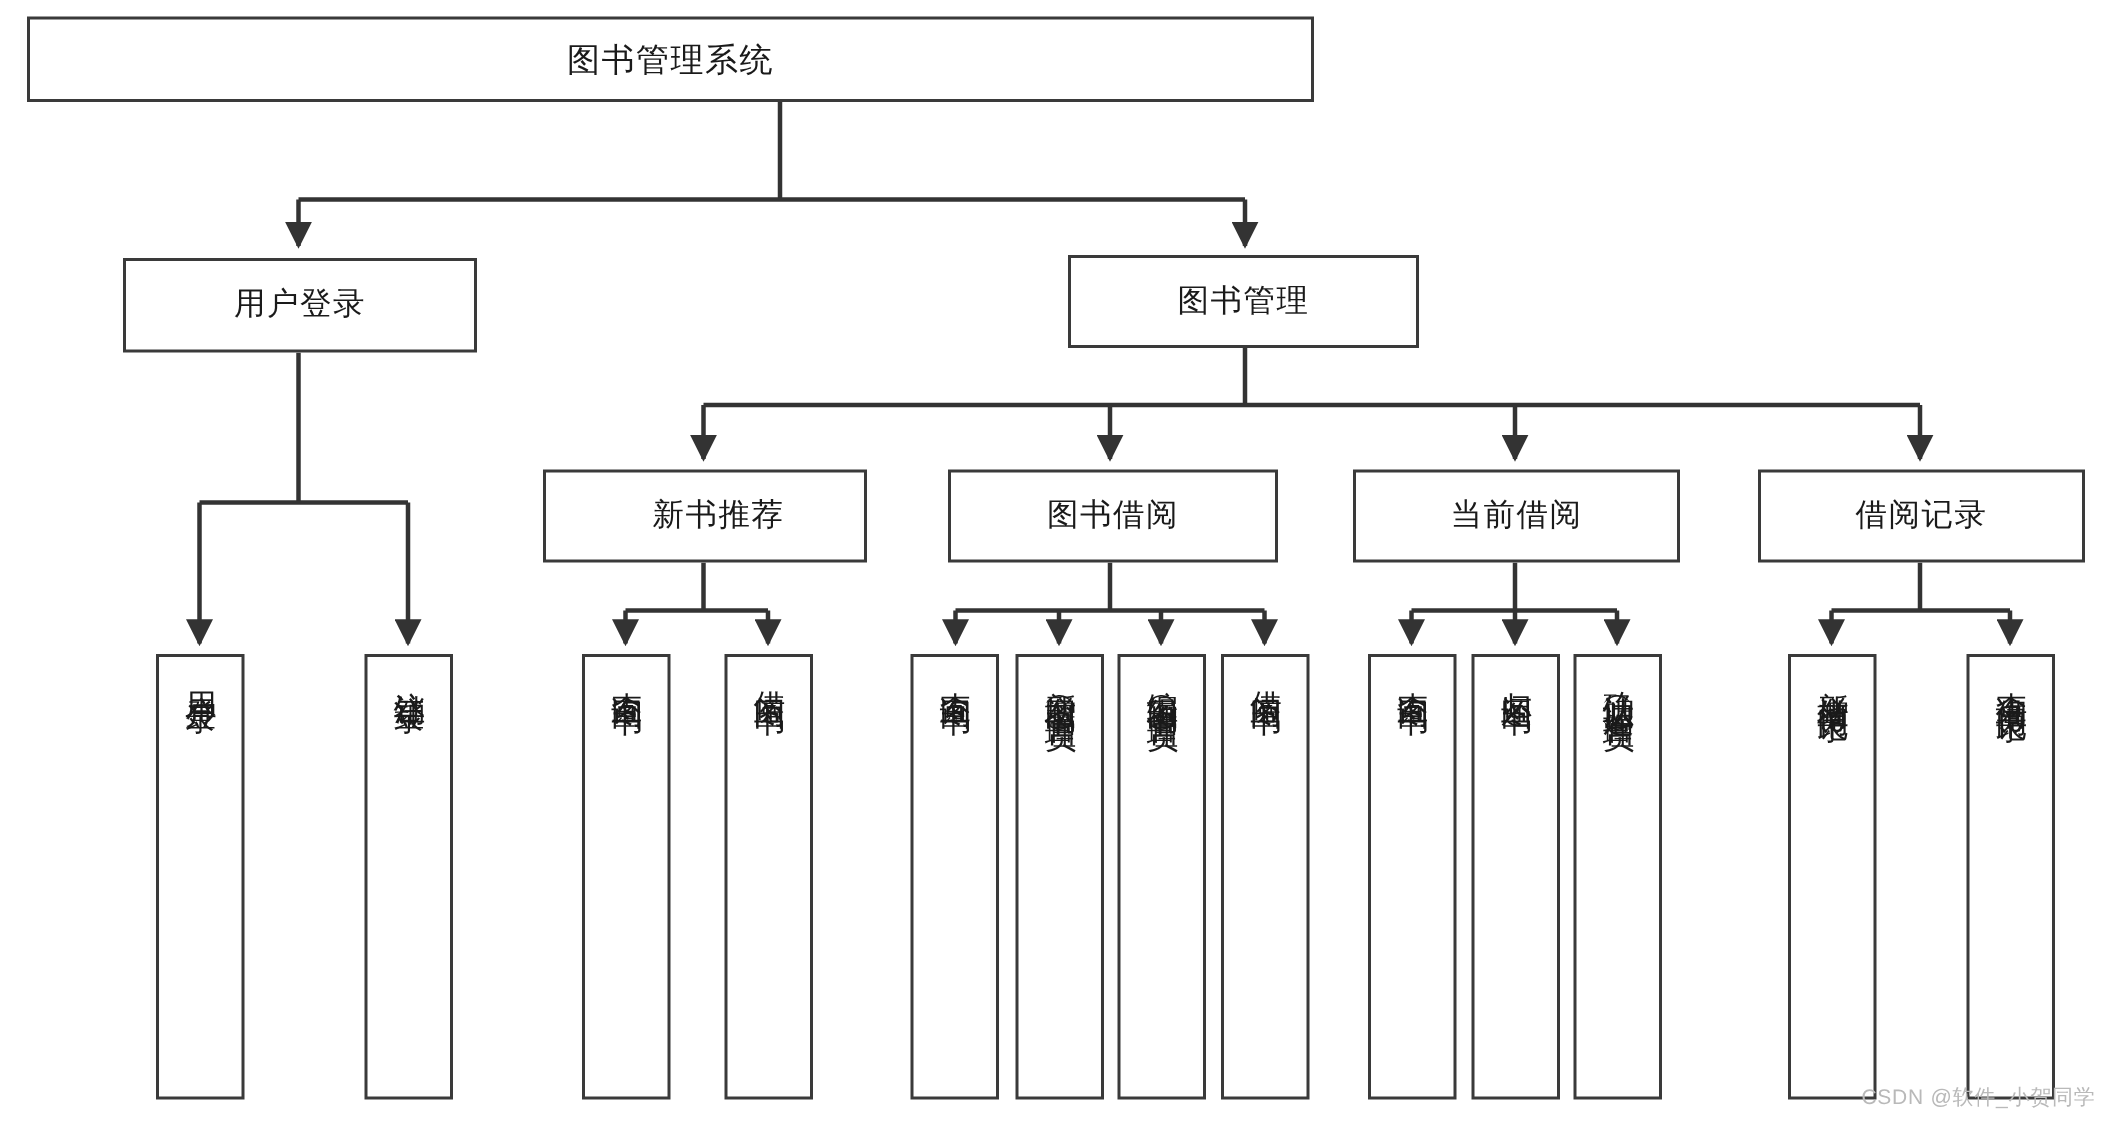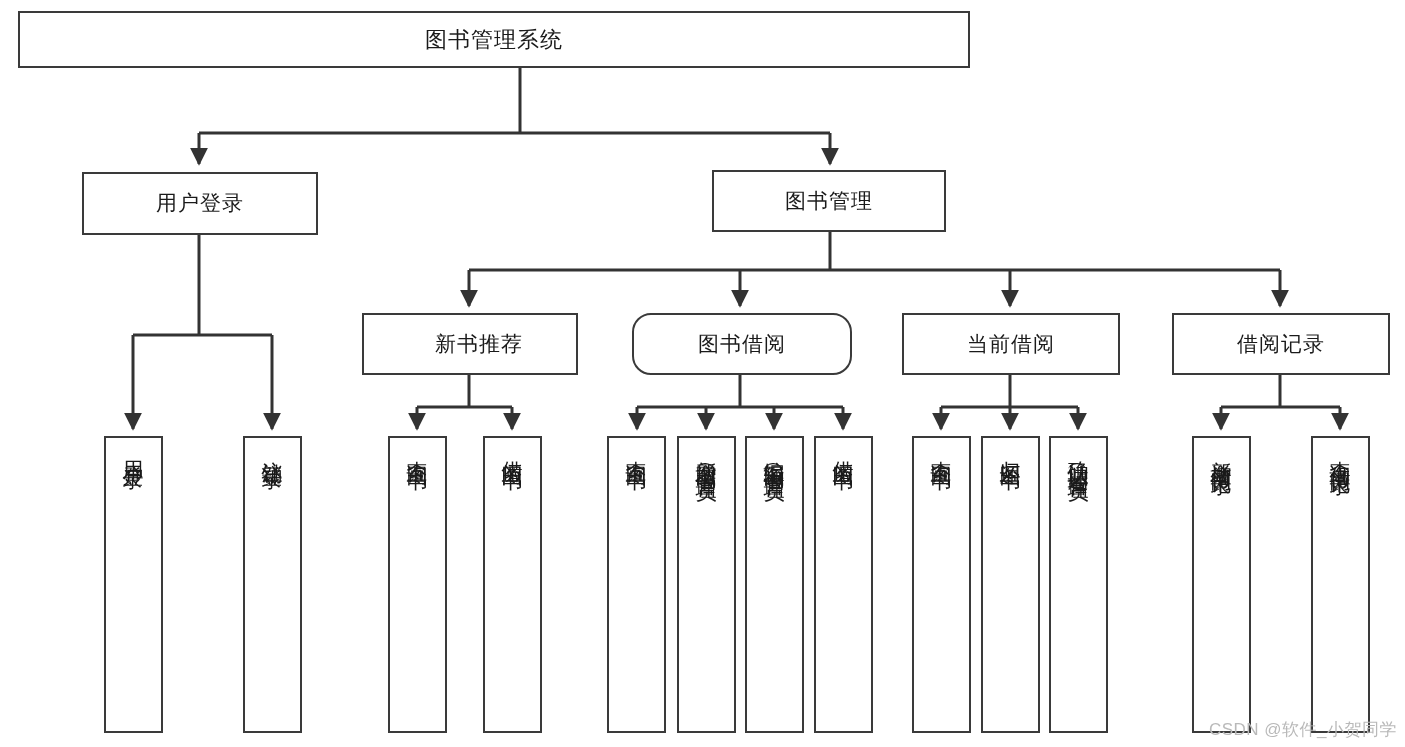--- a/index.html
+++ b/index.html
@@ -57,21 +57,21 @@
     letter-spacing: 3px;
     line-height: 1;
   }
   .node.root .node-label {
     font-size: 22px;
   }
   #watermark {
     position: absolute;
     right: 8px;
     bottom: 6px;
-    font-size: 17px;
+    font-size: 14px;
     color: #b9b9b9;
     letter-spacing: 0.5px;
     white-space: pre;
   }
 </style>
 </head>
 <body>
 
 <div id="diagram-root">
 
@@ -118,35 +118,35 @@
       <path d="M 1010 407 L 1010 429" marker-end="url(#arrow)"></path>
       <path d="M 1078 407 L 1078 429" marker-end="url(#arrow)"></path>
 
       <path d="M 1280 375 L 1280 407"></path>
       <path d="M 1221 407 L 1340 407"></path>
       <path d="M 1221 407 L 1221 429" marker-end="url(#arrow)"></path>
       <path d="M 1340 407 L 1340 429" marker-end="url(#arrow)"></path>
     </g>
   </svg>
 
-  <div class="node horizontal root" style="left:18px; top:11px; width:952px; height:57px;align-items:center;">
+  <div class="node horizontal root" style="left:18px; top:11px; width:858px; height:57px;align-items:center;">
     <span class="node-label">图书管理系统</span>
   </div>
 
   <div class="node horizontal" style="left:82px; top:172px; width:236px; height:63px;">
     <span class="node-label">用户登录</span>
   </div>
   <div class="node horizontal" style="left:712px; top:170px; width:234px; height:62px;align-items:center;">
     <span class="node-label">图书管理</span>
   </div>
 
   <div class="node horizontal" style="left:362px; top:313px; width:216px; height:62px;padding-left:18px;">
     <span class="node-label">新书推荐</span>
   </div>
-  <div class="node horizontal" style="left:632px; top:313px; width:220px; height:62px;border-radius:19px;">
+  <div class="node horizontal" style="left:632px; top:313px; width:220px; height:62px;">
     <span class="node-label">图书借阅</span>
   </div>
   <div class="node horizontal" style="left:1172px; top:313px; width:218px; height:62px;">
     <span class="node-label">借阅记录</span>
   </div>
   <div class="node horizontal" style="left:902px; top:313px; width:218px; height:62px;">
     <span class="node-label">当前借阅</span>
   </div>
 
   <div class="node vertical" style="left:104px; top:436px; width:59px; height:297px;">

